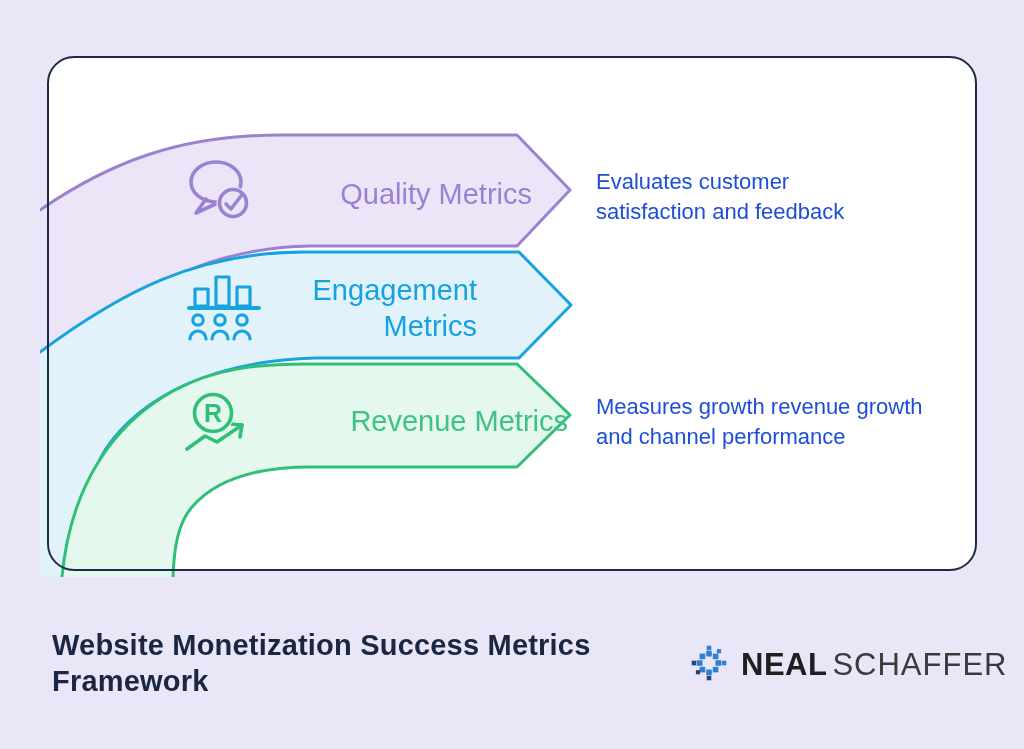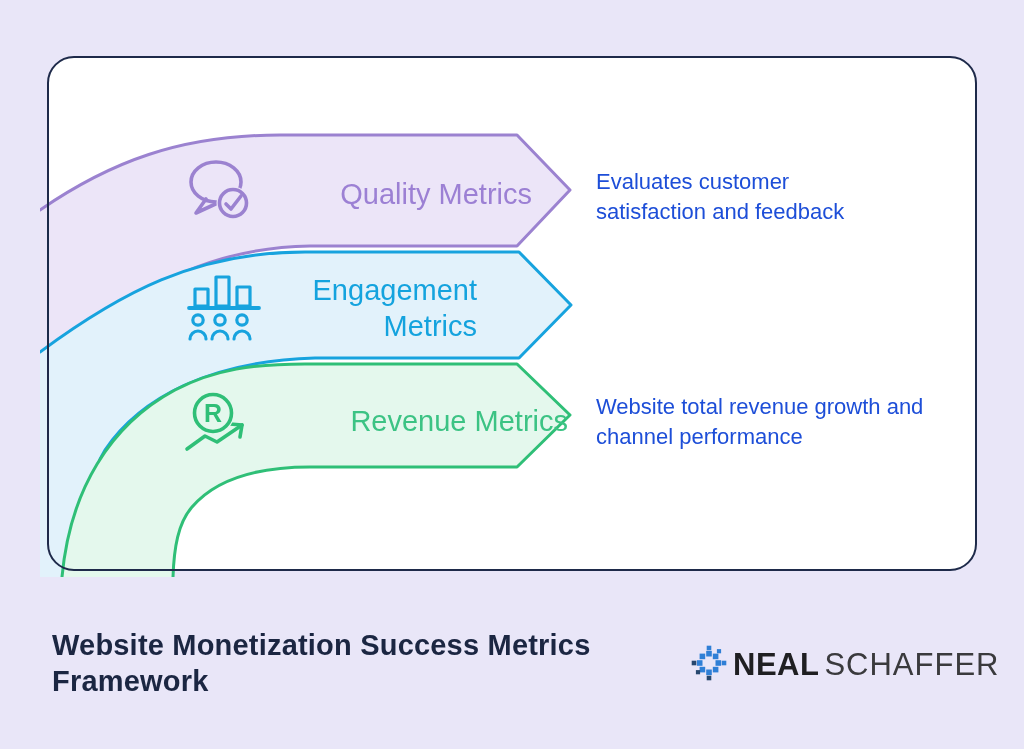--- a/index.html
+++ b/index.html
@@ -12,21 +12,21 @@
   .label-engagement{left:272px;top:272px;color:#14a3de;width:205px;}
   .label-revenue{left:268px;top:403px;color:#3cc384;width:300px;}
   .band-desc{font-size:22px;line-height:30px;color:#1d4ed8;}
   .desc-quality{left:596px;top:167px;width:268px;}
   .desc-engagement{left:596px;top:278px;width:332px;}
   .desc-revenue{left:596px;top:392px;width:340px;}
   .main-title{left:52px;top:627px;width:590px;font-size:29px;line-height:36px;
               font-weight:700;color:#1b2642;letter-spacing:0.2px;}
   .logo{left:693px;top:645px;width:290px;height:40px;display:flex;align-items:center;}
   .logo-icon-box{width:34px;height:36px;position:relative;flex:0 0 auto;}
-  .logo-text{white-space:nowrap;font-size:31px;letter-spacing:0.5px;margin-left:6px;}
+  .logo-text{white-space:nowrap;font-size:31px;letter-spacing:0.5px;margin-left:14px;}
   .logo-bold{font-weight:700;color:#1f1f22;}
   .logo-light{font-weight:300;color:#3a3a3d;margin-left:5px;letter-spacing:1px;}
 </style>
 </head>
 <body>
 
 <div id="canvas">
 
   <svg id="diagram-svg" width="1024" height="749" viewBox="0 0 1024 749">
     <defs>
@@ -102,21 +102,21 @@
       <rect x="716.9" y="649.1" width="4.2" height="4.2"></rect>
       <rect x="695.9" y="670.1" width="4.2" height="4.2" fill="#27476e"></rect>
     </g>
   </svg>
 
   <div class="overlay band-label label-quality">Quality Metrics</div>
   <div class="overlay band-label label-revenue">Revenue Metrics</div>
   <div class="overlay band-label label-engagement">Engagement Metrics</div>
 
   <div class="overlay band-desc desc-quality">Evaluates customer satisfaction and feedback</div>
-  <div class="overlay band-desc desc-revenue">Website total revenue growth and channel performance</div>
+  <div class="overlay band-desc desc-revenue">Measures growth revenue growth and channel performance</div>
 
   <h1 class="overlay main-title">Website Monetization Success Metrics Framework</h1>
 
   <div class="overlay logo">
     <span class="logo-icon-box"></span>
     <span class="logo-text">
       <span class="logo-bold">NEAL</span><span class="logo-light">SCHAFFER</span>
     </span>
   </div>
 

